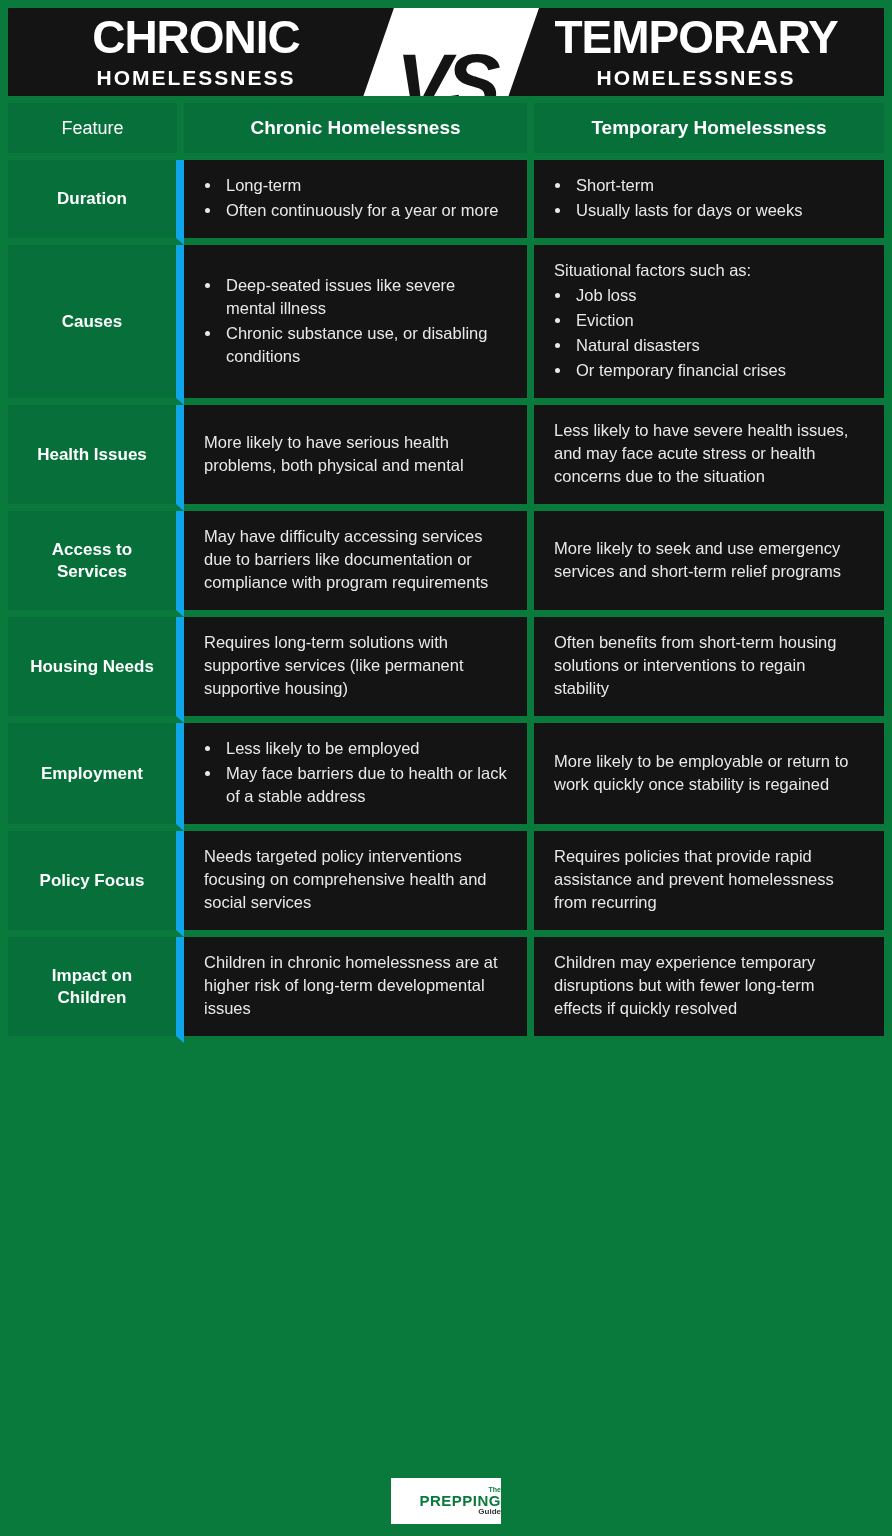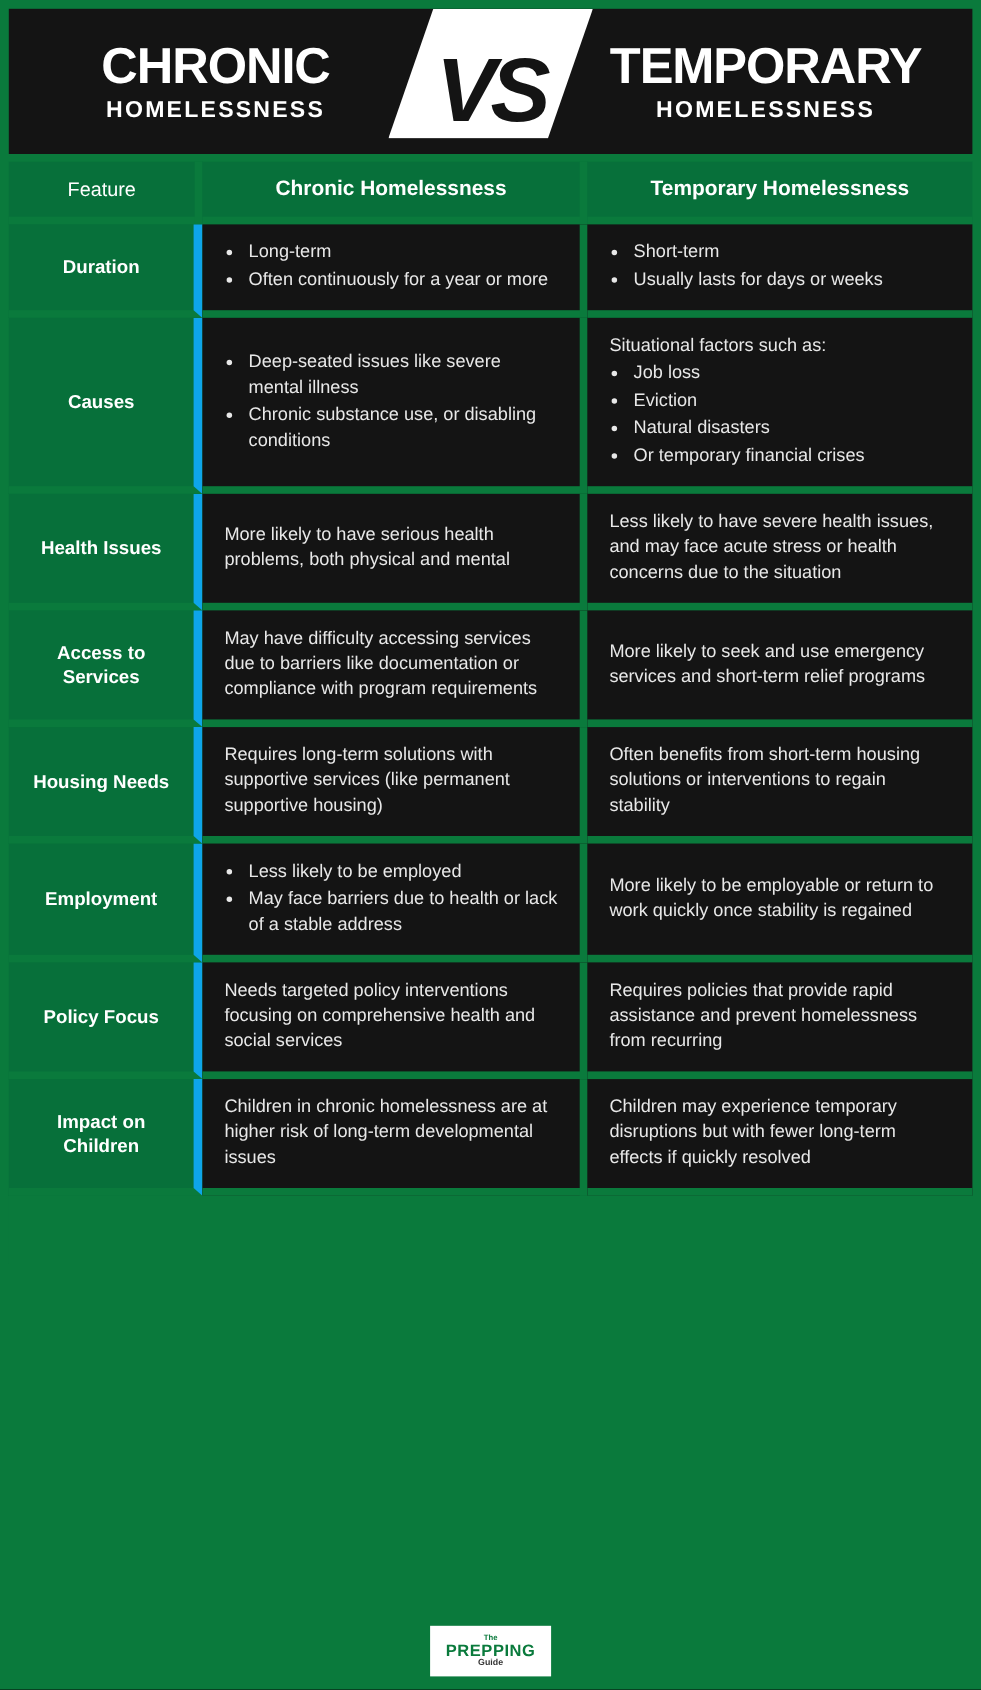--- a/index.html
+++ b/index.html
@@ -13,21 +13,21 @@
     position: relative;
     width: 892px;
     height: 1536px;
     background: #0a7a3c;
     padding: 8px 8px 0 8px;
     overflow: hidden;
   }
   
   .header {
     position: relative;
-    height: 132px;
+    height: 88px;
     background: #141414;
     display: flex;
     align-items: center;
     justify-content: space-between;
     padding: 0 18px;
     overflow: hidden;
   }
   .side {
     width: 340px;
     text-align: center;
@@ -139,21 +139,21 @@
     display: flex;
     align-items: center;
     justify-content: center;
   }
   .logo {
     background: #ffffff;
     width: 110px;
     height: 46px;
     display: flex;
     flex-direction: column;
-    align-items: center;
+    align-items: flex-end;
     justify-content: center;
     line-height: 1;
   }
   .logo .the { font-size: 7px; color: #0a7a3c; font-weight: bold; }
   .logo .prepping { font-size: 15px; font-weight: bold; color: #0a7a3c; letter-spacing: .5px; }
   .logo .guide { font-size: 8px; font-weight: bold; color: #333333; }
   .spacer-row td { border-bottom: none; height: 62px; background: #0a7a3c; }
 </style>
 </head>
 <body>

